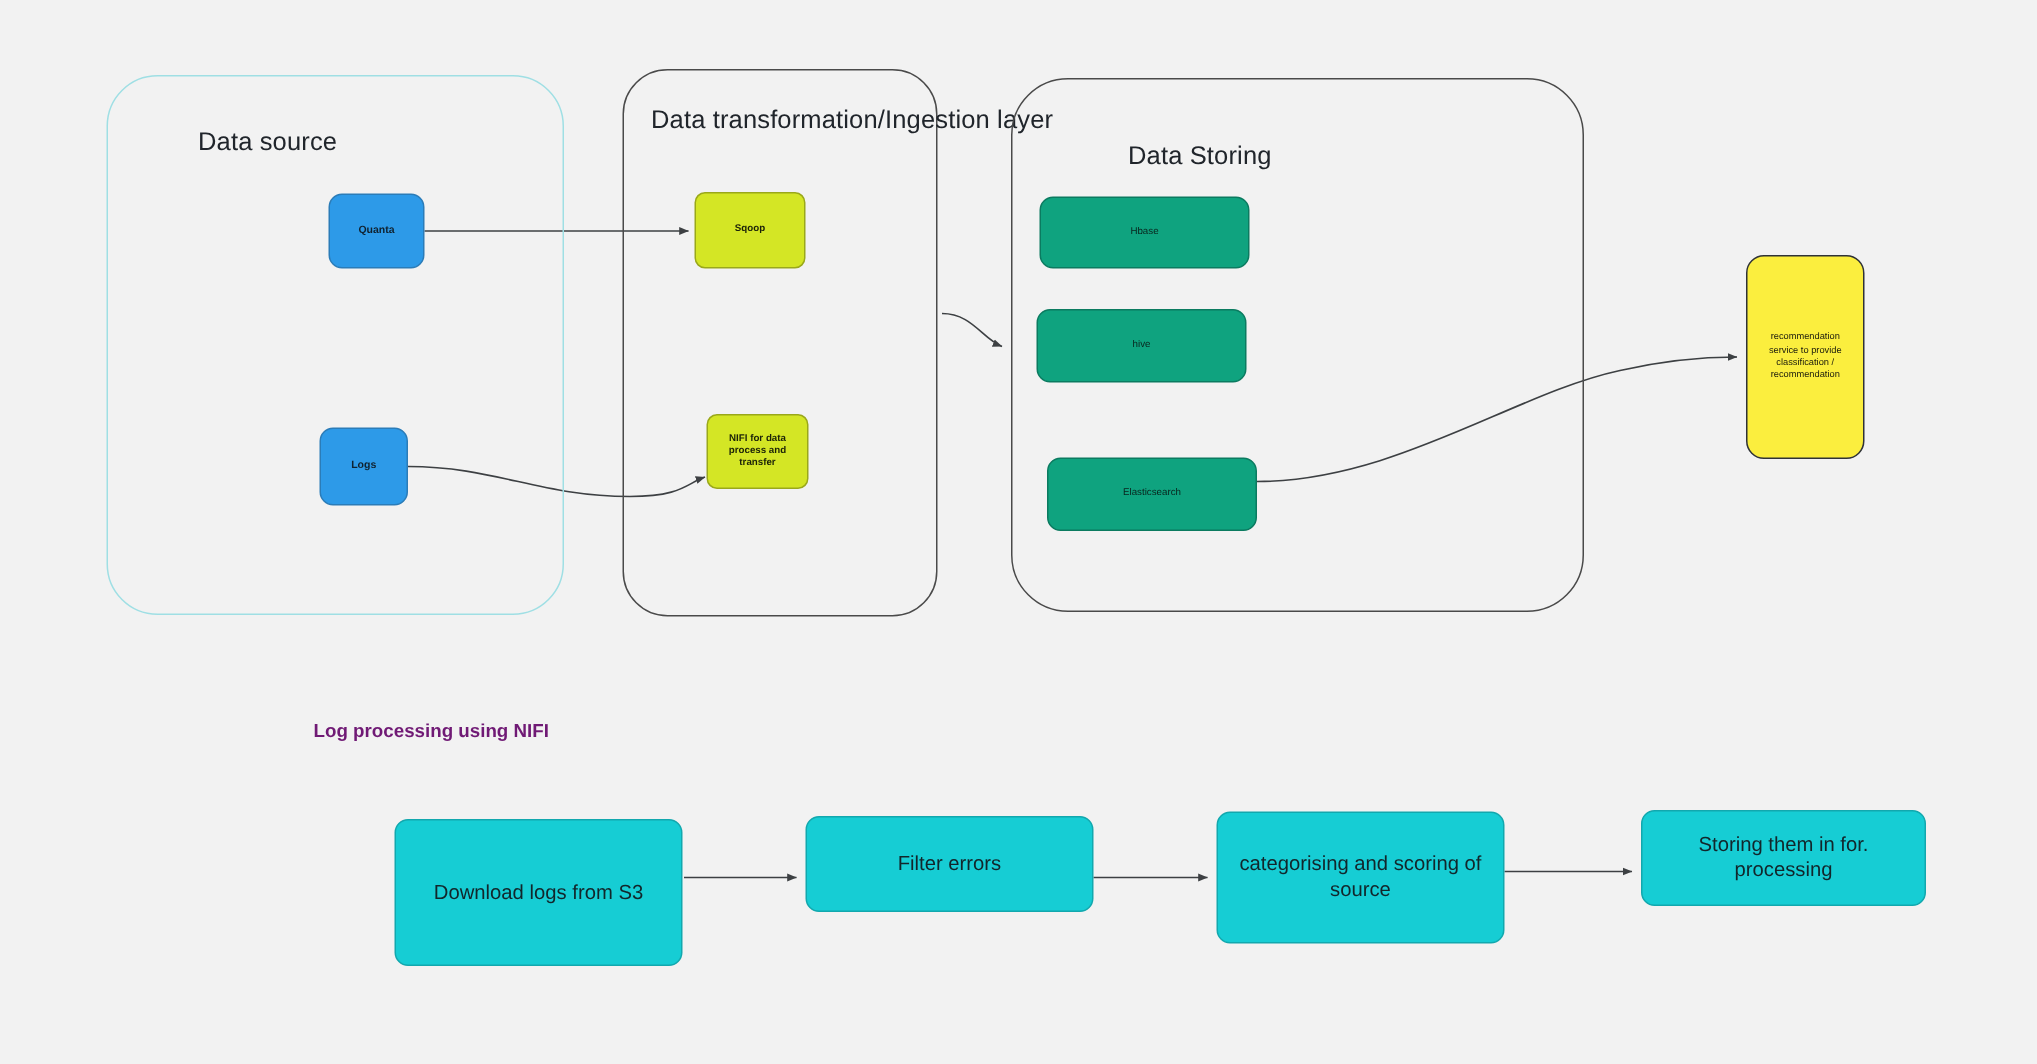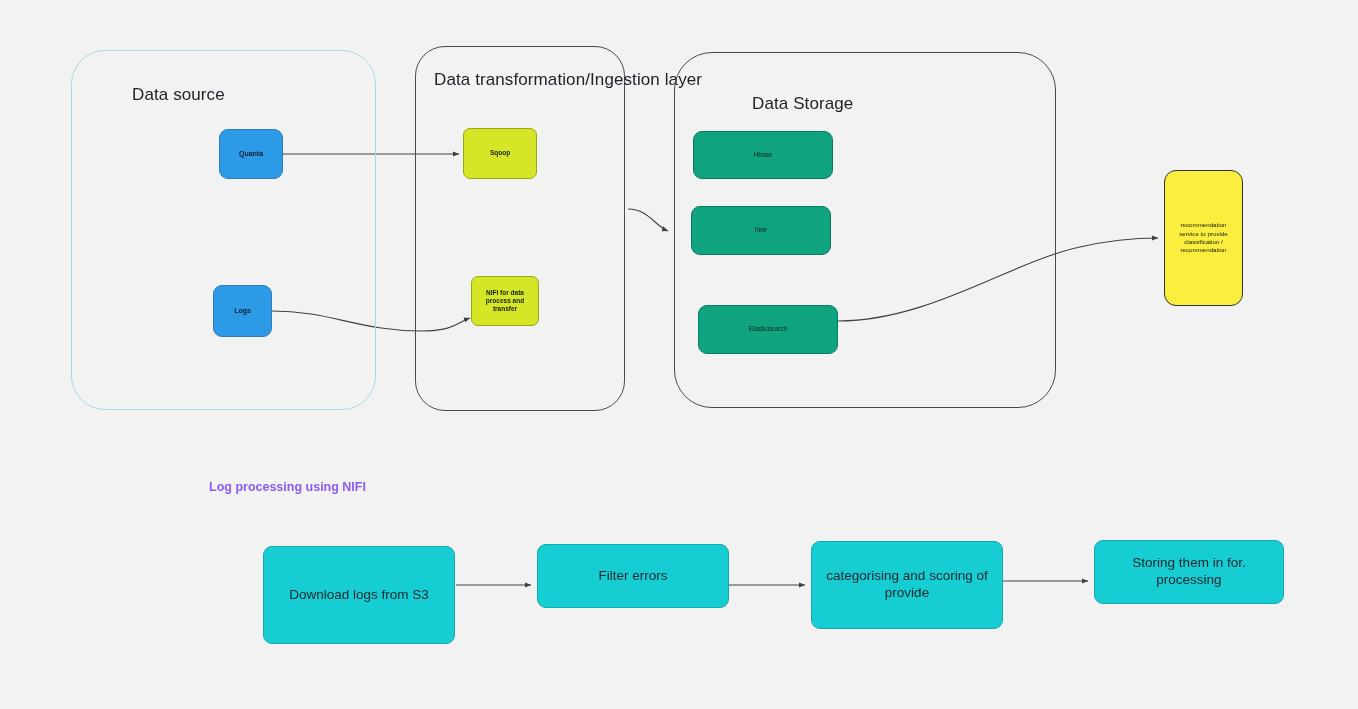--- a/index.html
+++ b/index.html
@@ -81,21 +81,21 @@
     border-color: #12a8ae;
     border-radius: 9px;
     font-size: 13.5px;
     color: #12262b;
     padding: 0 10px;
   }
   .section-title {
     position: absolute;
     font-size: 12.5px;
     font-weight: bold;
-    color: #8b5cf6;
+    color: #701a75;
     white-space: nowrap;
   }
   svg.edges {
     position: absolute;
     left: 0; top: 0;
     width: 1358px;
     height: 709px;
     pointer-events: none;
     overflow: visible;
   }
@@ -141,21 +141,21 @@
 
   <div class="node node-ing" style="left:463px; top:128px; width:74px; height:51px;">
     <span>Sqoop</span>
   </div>
 
   <div class="node node-ing" style="left:471px; top:276px; width:68px; height:50px;">
     <span>NIFI for data process and transfer</span>
   </div>
 
   <div class="group" style="left:674px; top:52px; width:382px; height:356px; border:1.2px solid #4a4a4a; border-radius:38px;"></div>
-  <div class="group-label" style="left:752px; top:94px;">Data Storage</div>
+  <div class="group-label" style="left:752px; top:94px;">Data Storing</div>
 
   <div class="node node-store" style="left:693px; top:131px; width:140px; height:48px;">
     <span>Hbase</span>
   </div>
 
   <div class="node node-store" style="left:691px; top:206px; width:140px; height:49px;">
     <span>hive</span>
   </div>
 
   <div class="node node-store" style="left:698px; top:305px; width:140px; height:49px;">
@@ -170,20 +170,20 @@
 
   <div class="node node-flow" style="left:263px; top:546px; width:192px; height:98px;">
     <span>Download logs from S3</span>
   </div>
 
   <div class="node node-flow" style="left:537px; top:544px; width:192px; height:64px;">
     <span>Filter errors</span>
   </div>
 
   <div class="node node-flow" style="left:811px; top:541px; width:192px; height:88px;">
-    <span>categorising and scoring of provide</span>
+    <span>categorising and scoring of source</span>
   </div>
 
   <div class="node node-flow" style="left:1094px; top:540px; width:190px; height:64px;">
     <span>Storing them in for. processing</span>
   </div>
 
 </div>
 
 </body></html>

